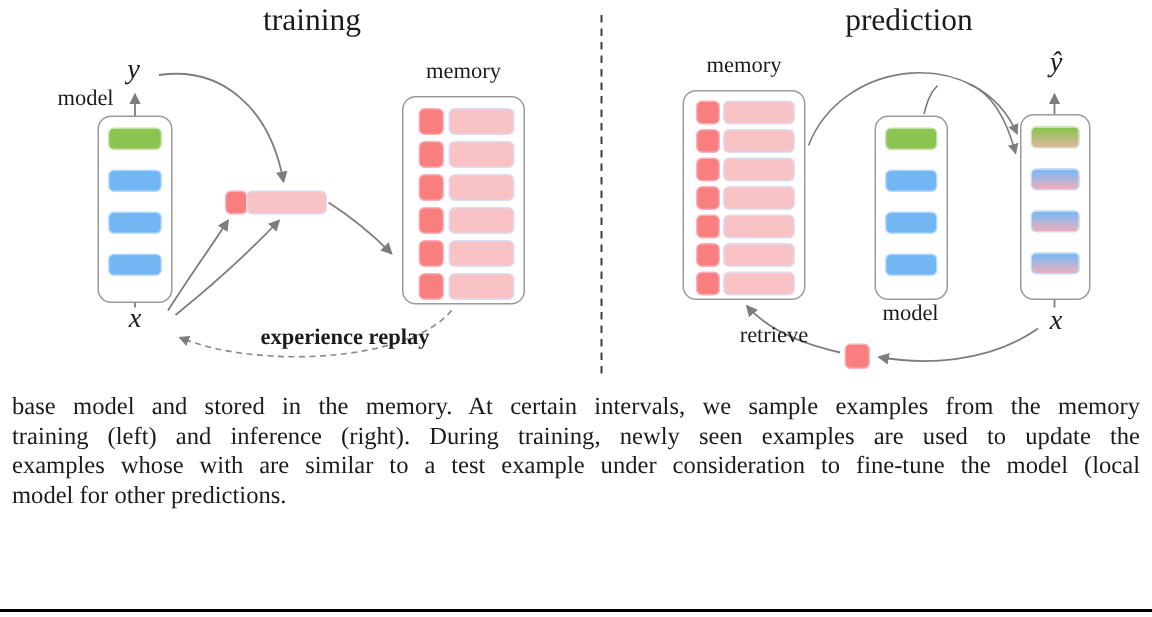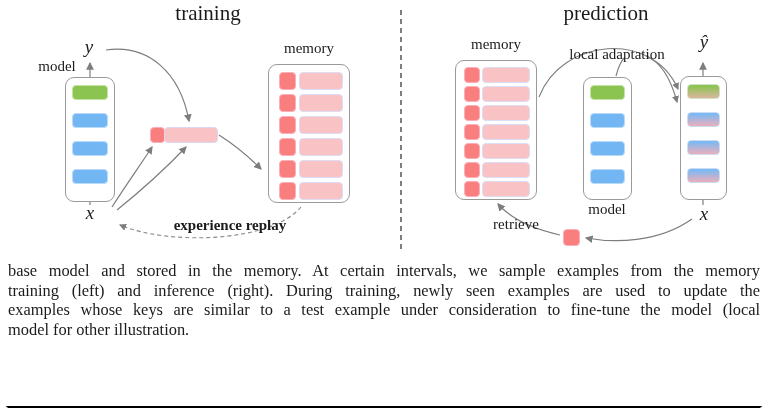--- a/index.html
+++ b/index.html
@@ -1,17 +1,17 @@
 <!DOCTYPE html>
 <html><head>
 <meta charset="utf-8">
 <style>
   html,body { margin:0; padding:0; background:#fff; }
   #page { position:relative; width:768px; height:411px; background:#fff; overflow:hidden;
-          font-family:"Liberation Serif", serif; color:#1b1b1b;border-radius:18px; }
+          font-family:"Liberation Serif", serif; color:#1b1b1b; }
   .box { position:absolute; background:#fff; border:1.4px solid #9a9a9a; border-radius:9px; box-sizing:border-box; }
   .blk { position:absolute; left:6px; right:6px; height:15px; border-radius:4px; box-sizing:border-box; }
   .blk-green    { background:#8cc452; border:1px solid #c3e2a5; }
   .blk-blue     { background:#72b6f4; border:1px solid #b8dbfa; }
   .blk-green-mix{ background:linear-gradient(180deg,#8cc452 10%,#d8b69c 95%); border:1px solid #d3e0c4; }
   .blk-blue-mix { background:linear-gradient(180deg,#79b9f5 5%,#e6afbd 95%); border:1px solid #c9dcf2; }
   .mem-row { position:absolute; }
   .mem-key { position:absolute; background:#f97e7e; border:1.2px solid #fbafba; border-radius:4px; box-sizing:border-box; }
   .mem-val { position:absolute; background:#f9c3c6; border:1.2px solid #dcdcf5; border-radius:4px; box-sizing:border-box; }
   .lbl { position:absolute; text-align:center; white-space:nowrap; }
@@ -155,21 +155,20 @@
           <span class="mem-key" style="left: 8px; width: 16px; top: 0px; height: 16px;"></span>
           <span class="mem-val" style="left: 26px; width: 48px; top: 0px; height: 16px;"></span>
         </div>
         <div class="mem-row" style="left: 0px; right: 0px; top: 120px; height: 16px;">
           <span class="mem-key" style="left: 8px; width: 16px; top: 0px; height: 16px;"></span>
           <span class="mem-val" style="left: 26px; width: 48px; top: 0px; height: 16px;"></span>
         </div>
       </div>
   </div>
 
-  <div class="lbl small-lbl" style="left:552px; top:46px; width:130px;">local adaptation</div>
 
   <div class="box" style="left:583px; top:77px; width:49px; height:123px;">
     <div id="inf-base-blocks">
         <div class="blk blk-green" style="top: 7px;"></div>
         <div class="blk blk-blue" style="top: 35px;"></div>
         <div class="blk blk-blue" style="top: 63px;"></div>
         <div class="blk blk-blue" style="top: 91px;"></div>
       </div>
   </div>
   <div class="lbl small-lbl" style="left:577px; top:201px; width:60px;">model</div>
@@ -184,18 +183,18 @@
   </div>
   <div class="lbl math" style="left:690px; top:31px; width:28px;">ŷ</div>
   <div class="lbl math" style="left:690px; top:203px; width:28px;">x</div>
 
   <div id="query-key"></div>
   <div class="lbl small-lbl" style="left:484px; top:216px; width:64px;">retrieve</div>
 
   <div id="caption">
       <div class="cap-line">base model and stored in the memory. At certain intervals, we sample examples from the memory</div>
       <div class="cap-line">training (left) and inference (right). During training, newly seen examples are used to update the</div>
-      <div class="cap-line">examples whose keys are similar to a test example under consideration to fine-tune the model (local</div>
-      <div class="cap-line last">model for other illustration.</div>
+      <div class="cap-line">examples whose with are similar to a test example under consideration to fine-tune the model (local</div>
+      <div class="cap-line last">model for other predictions.</div>
     </div>
 
   <div id="bottom-rule"></div>
 </div>
 
 </body></html>

